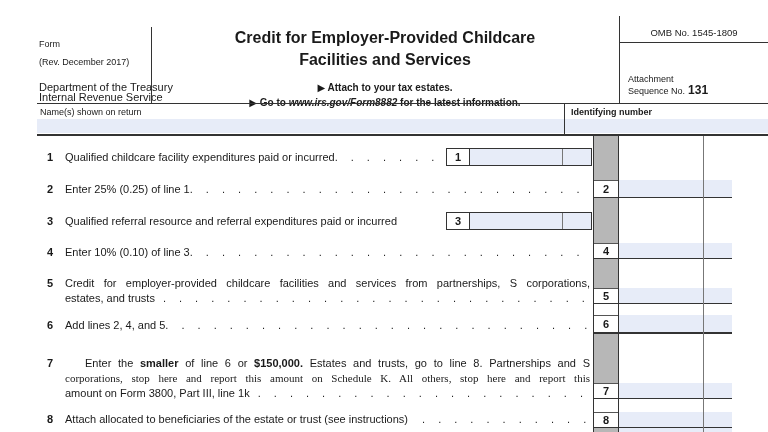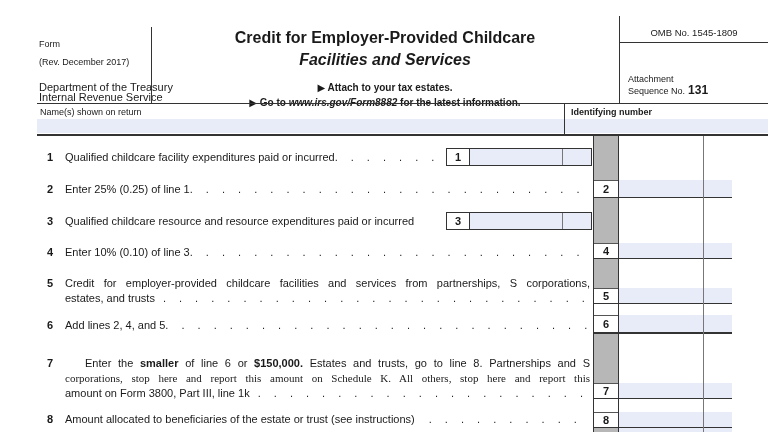--- a/index.html
+++ b/index.html
@@ -45,21 +45,21 @@
 
   <span class="abs small9" style="left:39px;top:39px;">Form</span>
   <span class="abs small9" style="left:39px;top:57px;">(Rev. December 2017)</span>
   <span class="abs small85" style="left:39px;top:83px;">Department of the Treasury</span>
   <span class="abs small85" style="left:39px;top:93px;">Internal Revenue Service</span>
 
   <div class="abs vline" style="left:151px;top:27px;height:76px;"></div>
 
   <div class="abs" style="left:155px;top:28px;width:460px;text-align:center;">
     <div class="b" style="font-size:16px;line-height:20px;">Credit for Employer-Provided Childcare</div>
-    <div class="b" style="font-size:16px;line-height:20px;margin-top:2px;font-style:italic;">Facilities and Services</div>
+    <div class="b" style="font-size:16px;line-height:20px;margin-top:2px;">Facilities and Services</div>
     <div class="b" style="font-size:10px;line-height:12px;margin-top:12px;">▶ Attach to your tax estates.</div>
     <div class="b" style="font-size:10px;line-height:12px;margin-top:3px;">
       <span>▶ Go to </span><span class="i">www.irs.gov/Form8882</span><span> for the latest information.</span>
     </div>
   </div>
 
   <div class="abs vline" style="left:619px;top:16px;height:87px;"></div>
   <div class="abs" style="left:620px;top:27px;width:148px;text-align:center;font-size:9.5px;line-height:11px;">OMB No. 1545-1809</div>
   <div class="abs hline" style="left:619px;top:42px;width:149px;"></div>
   <div class="abs small9" style="left:628px;top:74px;">Attachment</div>
@@ -119,21 +119,21 @@
     <div class="cents band"></div>
   </div>
 
   <span class="abs linenum" style="left:47px;top:182px;">2</span>
   <div class="abs item-text" style="left:65px;top:182px;width:525px;height:15px;">
     <span>Enter 25% (0.25) of line 1</span><span class="dots">. . . . . . . . . . . . . . . . . . . . . . . . . . . . . . . . . . . . . . . . . . . .</span>
   </div>
 
   <span class="abs linenum" style="left:47px;top:214px;">3</span>
   <div class="abs item-text" style="left:65px;top:214px;width:379px;height:15px;">
-    <span>Qualified childcare resource and resource expenditures paid or incurred</span>
+    <span>Qualified referral resource and referral expenditures paid or incurred</span>
   </div>
   <div class="abs inline-box" style="left:446px;top:212px;width:146px;height:18px;">
     <div class="numcell">3</div>
     <div class="dollars band"></div>
     <div class="cents band"></div>
   </div>
 
   <span class="abs linenum" style="left:47px;top:245px;">4</span>
   <div class="abs item-text" style="left:65px;top:245px;width:525px;height:15px;">
     <span>Enter 10% (0.10) of line 3</span><span class="dots">. . . . . . . . . . . . . . . . . . . . . . . . . . . . . . . . . . . . . . . . . . . .</span>
@@ -154,16 +154,16 @@
   <div class="abs just" style="left:65px;top:356px;width:525px;height:15px;padding-left:20px;">
     <span>Enter the </span><span class="b">smaller</span><span> of line 6 or </span><span class="b">$150,000.</span><span> Estates and trusts, go to line 8. Partnerships and S</span>
   </div>
   <div class="abs just" style="left:65px;top:371px;width:525px;height:15px;font-family:Liberation Serif, serif;">corporations, stop here and report this amount on Schedule K. All others, stop here and report this</div>
   <div class="abs item-text" style="left:65px;top:386px;width:525px;height:15px;">
     <span>amount on Form 3800, Part III, line 1k</span><span class="dots" style="margin-left:8px;">. . . . . . . . . . . . . . . . . . . . . . . . . . . . . . . . . . . . . . . . . . . .</span>
   </div>
 
   <span class="abs linenum" style="left:47px;top:412px;">8</span>
   <div class="abs item-text" style="left:65px;top:412px;width:525px;height:15px;">
-    <span>Amount allocated to beneficiaries of the estate or trust (see instructions)</span><span class="dots" style="margin-left:14px;">. . . . . . . . . . . . . . . . . . . . . . . . . . . . . . . . . . . . . . . . . . . .</span>
+    <span>Attach allocated to beneficiaries of the estate or trust (see instructions)</span><span class="dots" style="margin-left:14px;">. . . . . . . . . . . . . . . . . . . . . . . . . . . . . . . . . . . . . . . . . . . .</span>
   </div>
 
 </div>
 
 </body></html>

